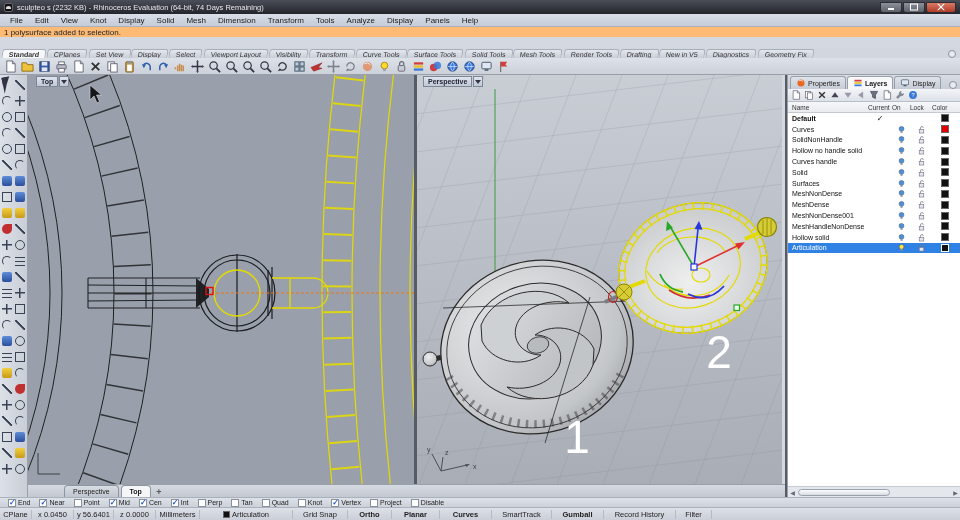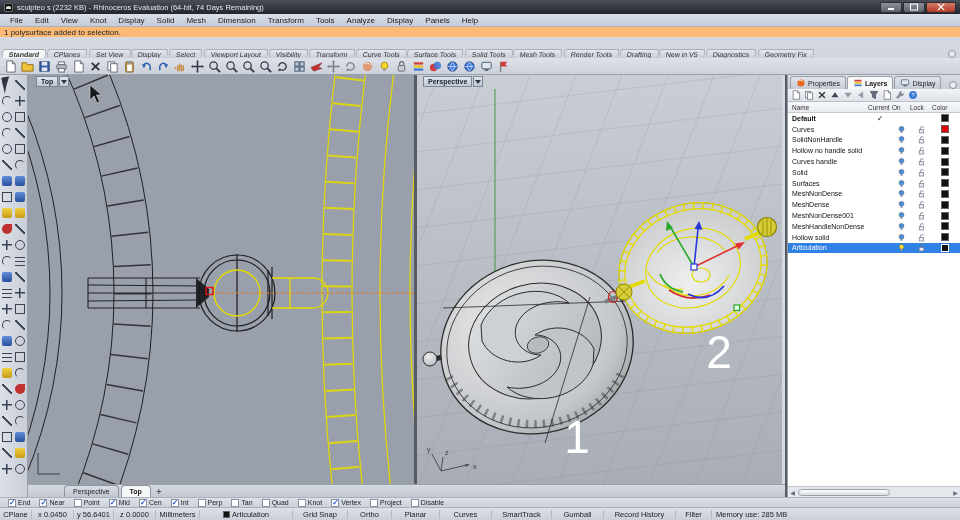--- a/index.html
+++ b/index.html
@@ -96,21 +96,21 @@
   .hthumb{width:92px;height:7px;border:1px solid #9aa0ac;border-radius:4px;background:linear-gradient(#fdfdfe,#d8dce2);margin-left:1px}
   .hrest{flex:1}
   
   .osnap{top:497px;height:10px;background:linear-gradient(#dde1e8,#ccd1da);border-top:1px solid #aab0bc;display:flex;align-items:center;padding-left:8px;gap:9px}
   .os{display:flex;align-items:center;gap:2px;font-size:7px;color:#222}
   .cb{width:8px;height:8px;background:#fff;border:1px solid #8a909c;position:relative}
   .cb.on::after{content:"✓";position:absolute;left:0;top:-2px;font-size:8px;color:#2255cc;font-weight:bold}
   
   .status{top:507px;height:13px;background:linear-gradient(#dde1e8,#c9ced8);border-top:1px solid #aab0bc;display:flex;align-items:center;font-size:7.5px}
   .pane{border-right:1px solid #b5bac4;display:flex;align-items:center;justify-content:center;gap:2px;padding:0 2px;color:#222}
-  .pane.b{font-weight:normal}
+  .pane.b{font-weight:bold}
   .pane .sw{width:7px;height:7px}
   .pane.mem{justify-content:flex-start;border-right:none;flex:1;padding-left:4px}
 </style>
 </head>
 <body>
 
 <svg width="0" height="0" style="position:absolute">
 <defs>
 <symbol id="i-pg" viewBox="0 0 14 14">
         <path d="M3 1h6l3 3v9H3z" fill="#fff" stroke="#667"></path>
@@ -1131,16 +1131,15 @@
         <span>Articulation</span>
       </span>
     <span class="pane" style="width:55px">Grid Snap</span>
     <span class="pane b" style="width:44px">Ortho</span>
     <span class="pane b" style="width:48px">Planar</span>
     <span class="pane b" style="width:52px">Curves</span>
     <span class="pane" style="width:60px">SmartTrack</span>
     <span class="pane b" style="width:52px">Gumball</span>
     <span class="pane" style="width:72px">Record History</span>
     <span class="pane" style="width:36px">Filter</span>
-    <span class="pane mem">Memory use: 285 MB</span>
   </div>
 
 </div>
 
 </body></html>

